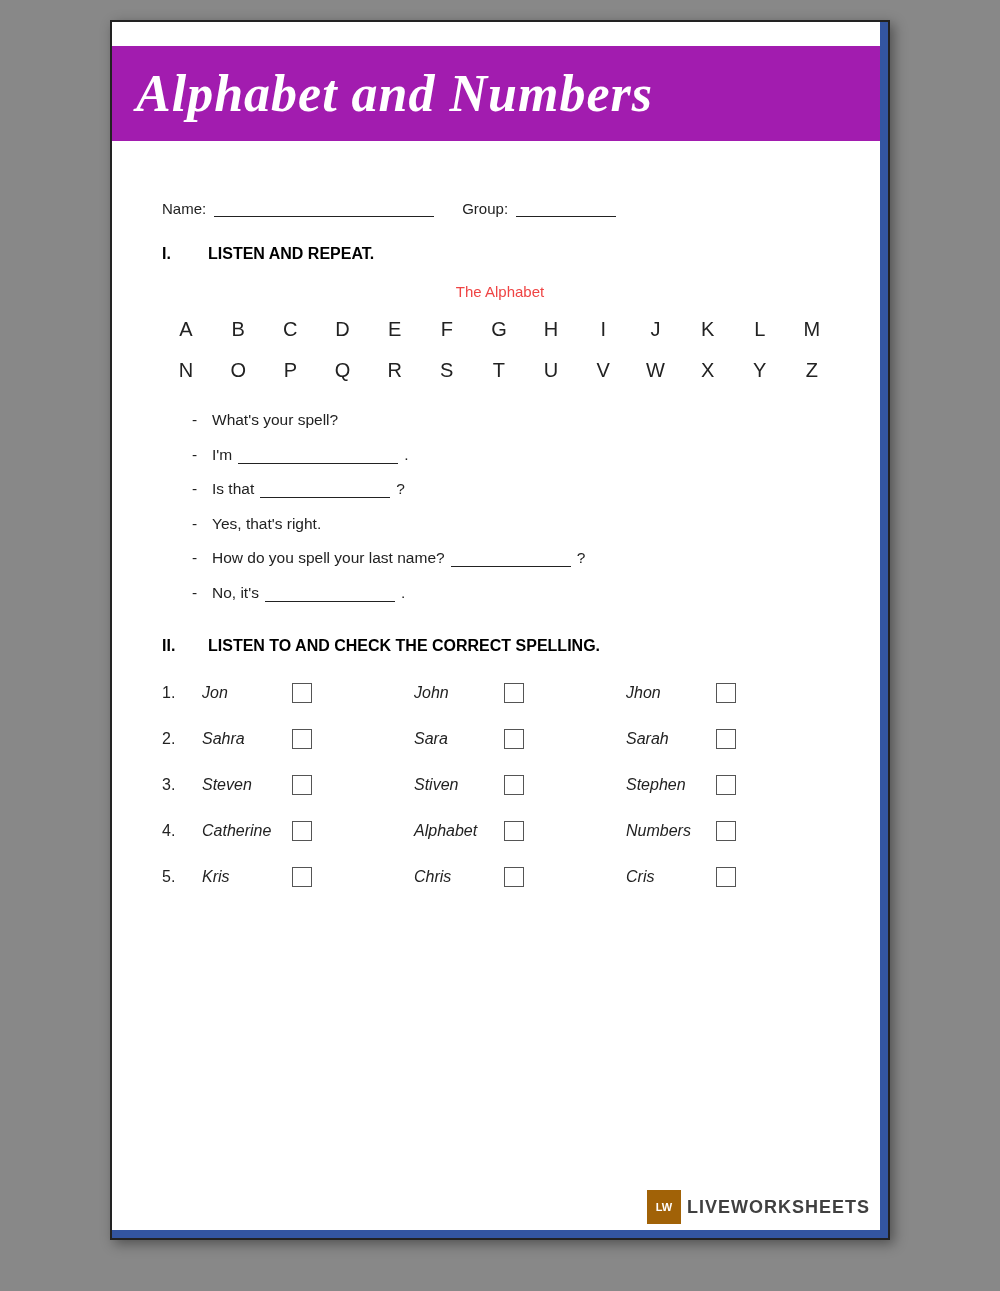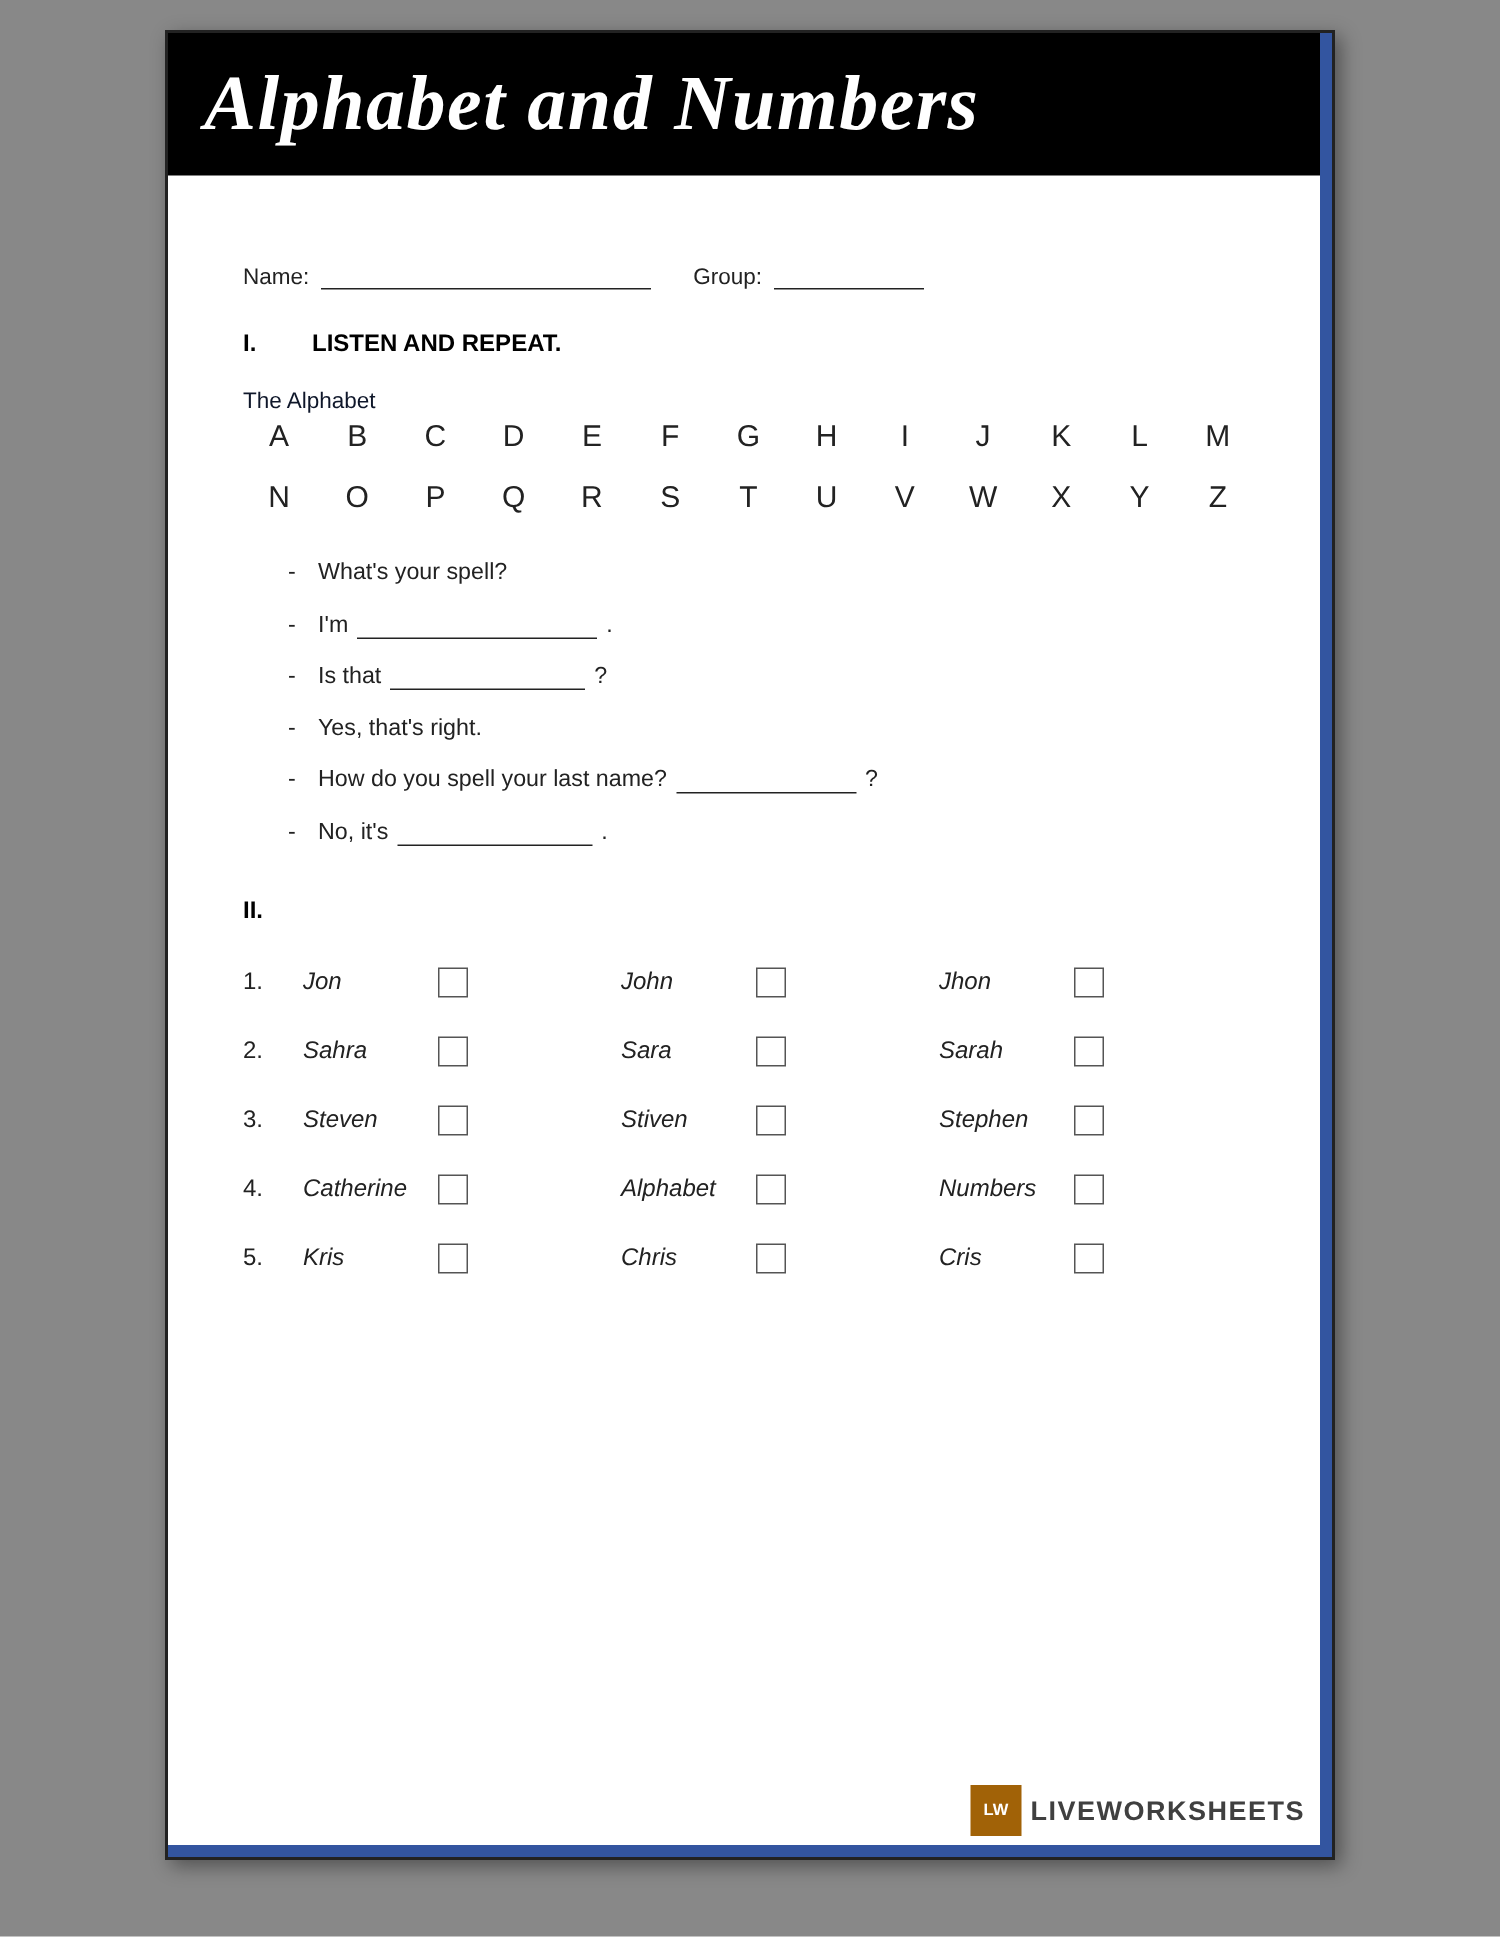--- a/index.html
+++ b/index.html
@@ -18,23 +18,24 @@
       min-height: 1220px;
       padding: 0;
       position: relative;
       box-shadow: 4px 4px 12px rgba(0,0,0,0.4);
       border: 2px solid #222;
     }
     .page-inner {
       padding: 30px 50px 60px 50px;
     }
     .header-banner {
-      background: #000000;
+      background: #a21caf;
       padding: 18px 24px;
       margin-bottom: 28px;
+      margin-top: 24px;
     }
     .header-banner h1 {
       font-family: Georgia, 'Times New Roman', serif;
       font-size: 52px;
       color: #fff;
       font-style: italic;
       font-weight: bold;
       letter-spacing: 1px;
     }
     .name-group-row {
@@ -63,24 +64,24 @@
       margin-bottom: 20px;
       display: flex;
       gap: 16px;
     }
     .section-num {
       font-weight: bold;
       font-size: 16px;
       min-width: 30px;
     }
     .alphabet-center {
-      text-align: left;
+      text-align: center;
       font-size: 15px;
-      margin-bottom: 4px;
-      color: #0f172a;
+      margin-bottom: 18px;
+      color: #ef4444;
     }
     .alphabet-row {
       display: flex;
       justify-content: space-between;
       padding: 0 10px;
       margin-bottom: 18px;
       font-size: 20px;
       color: #222;
       letter-spacing: 2px;
     }
@@ -287,20 +288,21 @@
       <div class="dialog-line">
         <span class="dash">-</span>
         <span>No, it's</span>
         <input class="blank-line" style="width: 130px;" type="text">
         <span>.</span>
       </div>
     </div>
 
     <div class="section-two-title">
       <span class="section-num">II.</span>
+      <span>LISTEN TO AND CHECK THE CORRECT SPELLING.</span>
     </div>
 
     <div>
 
       <div class="spelling-row">
         <span class="row-num">1.</span>
         <div class="spelling-options">
           <div class="option">
             <span class="option-label">Jon</span>
             <div class="checkbox"></div>

